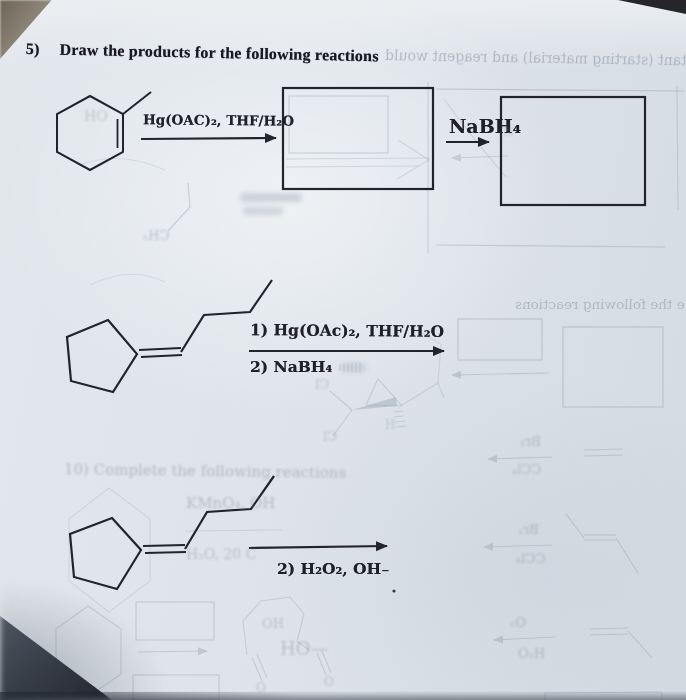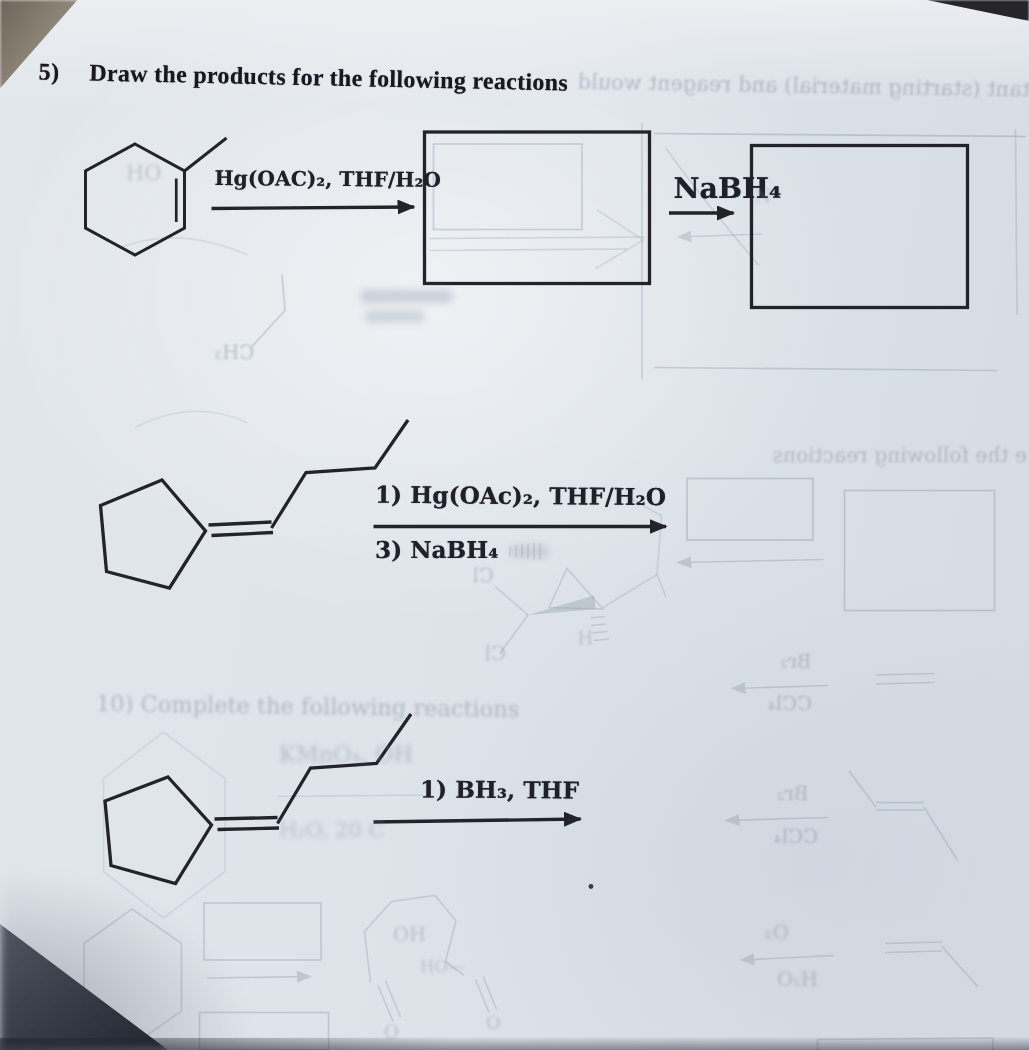--- a/index.html
+++ b/index.html
@@ -146,23 +146,23 @@
 
   <div class="abs" style="left:26px;top:40px;transform:rotate(1.2deg);transform-origin:left top;">
     <span class="title">5)</span>
     <span class="title" style="margin-left:16px;">Draw the products for the following reactions</span>
   </div>
 
   <div class="abs label" style="left:143px;top:112px;font-size:13.5px;transform:rotate(.5deg);">Hg(OAC)₂, THF/H₂O</div>
   <div class="abs label" style="left:449px;top:115px;font-size:19px;">NaBH₄</div>
 
   <div class="abs label" style="left:250px;top:321px;font-size:15.5px;transform:rotate(.5deg);">1) Hg(OAc)₂, THF/H₂O</div>
-  <div class="abs label" style="left:250px;top:357px;font-size:15.5px;">3) NaBH₄</div>
-
-  <div class="abs label" style="left:280px;top:517px;font-size:15.5px;transform:rotate(.4deg);">1) BH₃, THF</div>
+  <div class="abs label" style="left:250px;top:357px;font-size:15.5px;">2) NaBH₄</div>
+
+  <div class="abs label" style="left:277px;top:559px;font-size:15.5px;">2) H₂O₂, OH₋</div>
 
   <div class="abs ghost" style="left:385px;top:50px;font-size:14px;opacity:.55;filter:blur(.7px);transform:rotate(1deg);">
     <span class="flip">reactant (starting material) and reagent would</span>
   </div>
   <div class="abs ghost" style="left:84px;top:108px;font-size:14px;opacity:.5;filter:blur(1px);color:#9aa09e;">HO</div>
   <div class="abs ghost" style="left:143px;top:228px;font-size:13px;opacity:.5;filter:blur(.8px);">
     <span class="flip">CH₃</span>
   </div>
   <div class="abs ghost" style="left:503px;top:124px;font-size:13px;opacity:.35;filter:blur(1px);">N</div>
 
@@ -177,21 +177,21 @@
   <div class="abs ghost" style="left:520px;top:434px;font-size:13px;opacity:.5;filter:blur(.8px);"><span class="flip">Br₂</span></div>
   <div class="abs ghost" style="left:512px;top:462px;font-size:13px;opacity:.5;filter:blur(.8px);"><span class="flip">CCl₄</span></div>
   <div class="abs ghost" style="left:518px;top:522px;font-size:13px;opacity:.5;filter:blur(.8px);"><span class="flip">Br₂</span></div>
   <div class="abs ghost" style="left:516px;top:551px;font-size:13px;opacity:.5;filter:blur(.8px);"><span class="flip">CCl₄</span></div>
 
   <div class="abs ghost" style="left:64px;top:462px;font-size:15px;opacity:.55;filter:blur(.9px);transform:rotate(.8deg);">10) Complete the following reactions</div>
   <div class="abs ghost" style="left:186px;top:494px;font-size:15px;opacity:.5;filter:blur(1.3px);">KMnO₄, OH</div>
   <div class="abs ghost" style="left:186px;top:546px;font-size:14px;opacity:.45;filter:blur(1.3px);">H₂O, 20 C</div>
 
   <div class="abs ghost" style="left:262px;top:616px;font-size:13px;opacity:.45;filter:blur(.9px);">OH</div>
-  <div class="abs ghost" style="left:280px;top:638px;font-size:11px;opacity:.45;filter:blur(.9px);">HO—</div>
+  <div class="abs ghost" style="left:280px;top:638px;font-size:18px;opacity:.45;filter:blur(.9px);">HO—</div>
   <div class="abs ghost" style="left:256px;top:681px;font-size:12px;opacity:.45;filter:blur(.9px);">O</div>
   <div class="abs ghost" style="left:324px;top:675px;font-size:12px;opacity:.45;filter:blur(.9px);">O</div>
   <div class="abs ghost" style="left:510px;top:615px;font-size:13px;opacity:.5;filter:blur(.9px);"><span class="flip">O₃</span></div>
   <div class="abs ghost" style="left:518px;top:646px;font-size:13px;opacity:.5;filter:blur(.9px);"><span class="flip">H₂O</span></div>
 
   <div class="smudge" style="left:240px;top:193px;width:62px;height:9px;opacity:.5;"></div>
   <div class="smudge" style="left:243px;top:207px;width:40px;height:8px;opacity:.45;"></div>
   <div class="smudge" style="left:340px;top:363px;width:26px;height:9px;opacity:.4;"></div>
 
   <div class="corner" style="left:0;top:0;width:60px;height:64px;clip-path:polygon(0 0,86% 0,0 92%);

